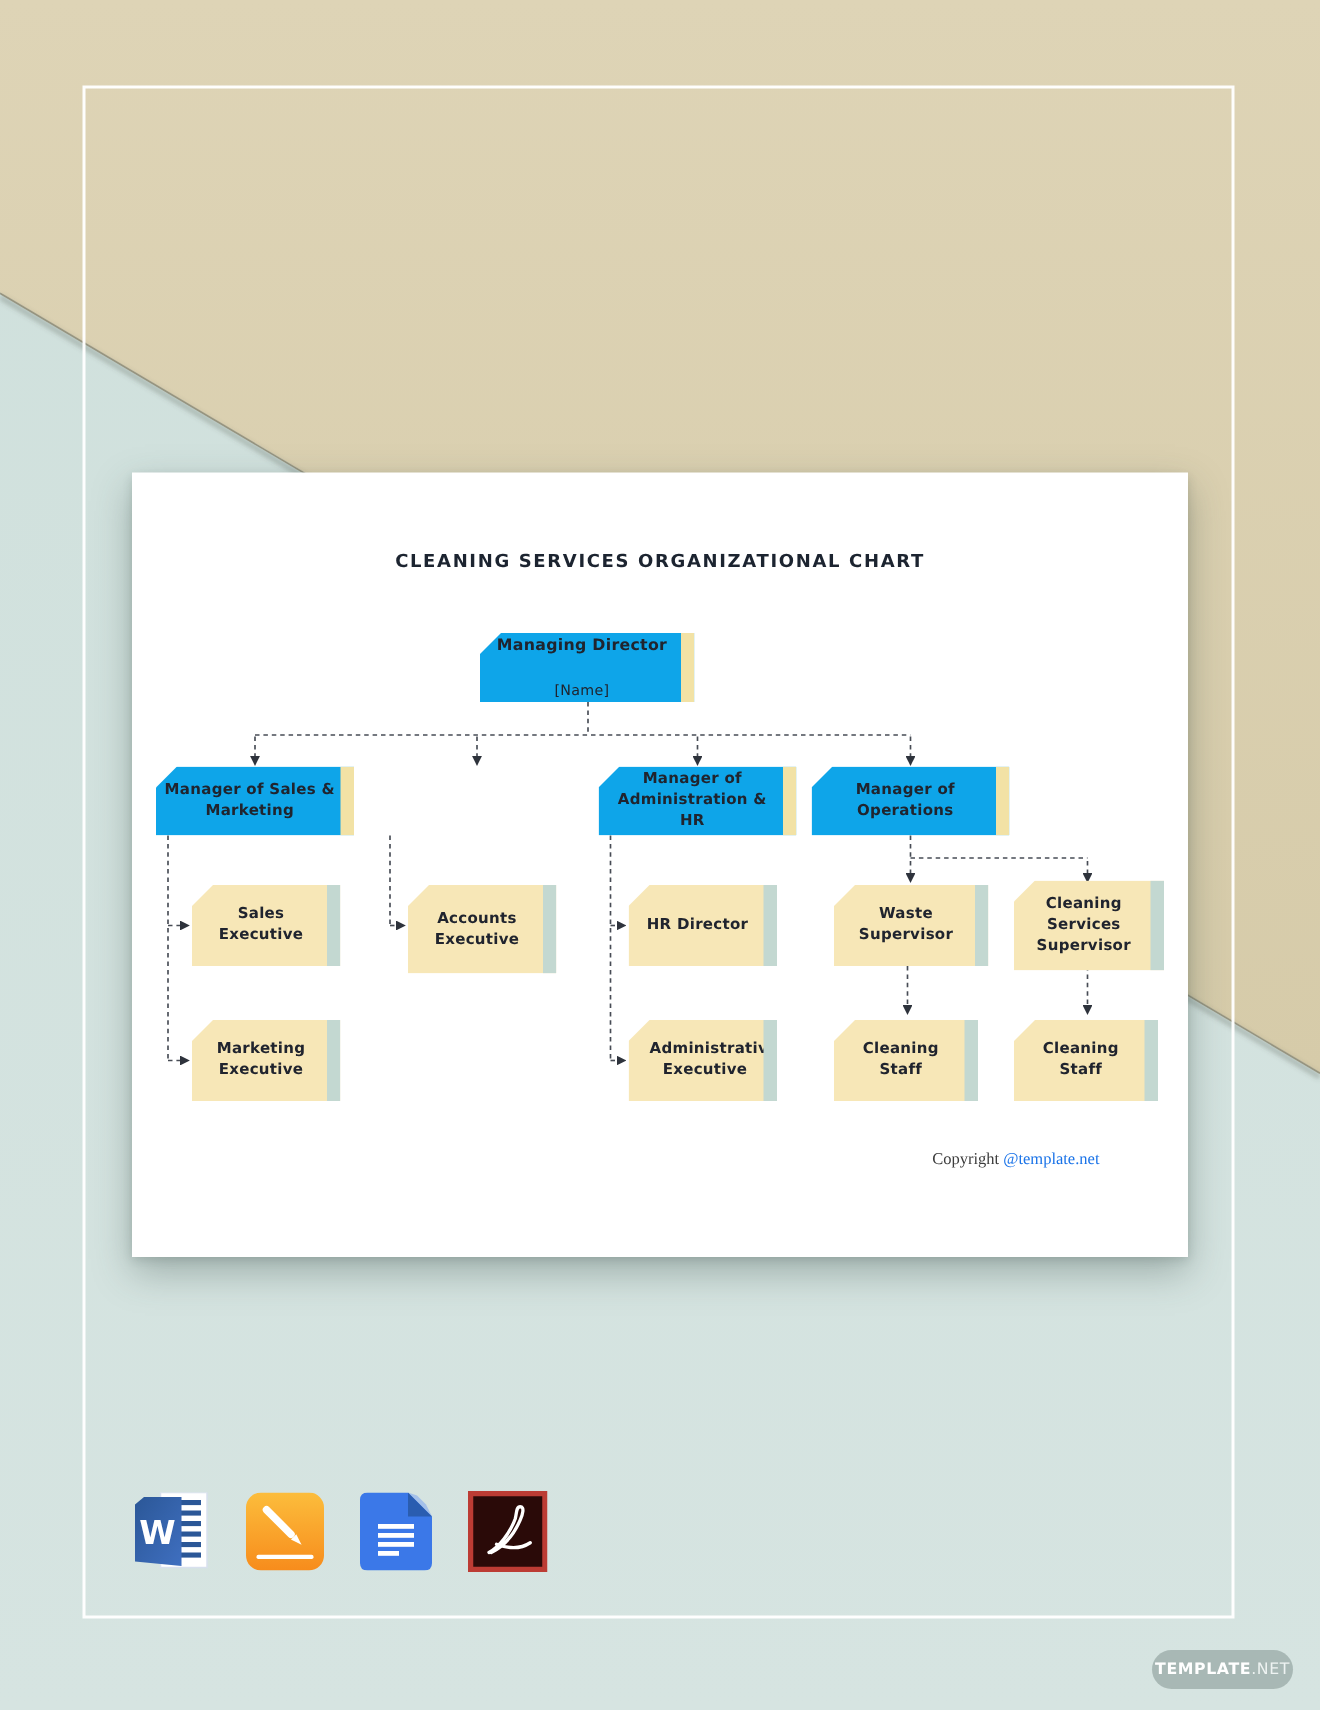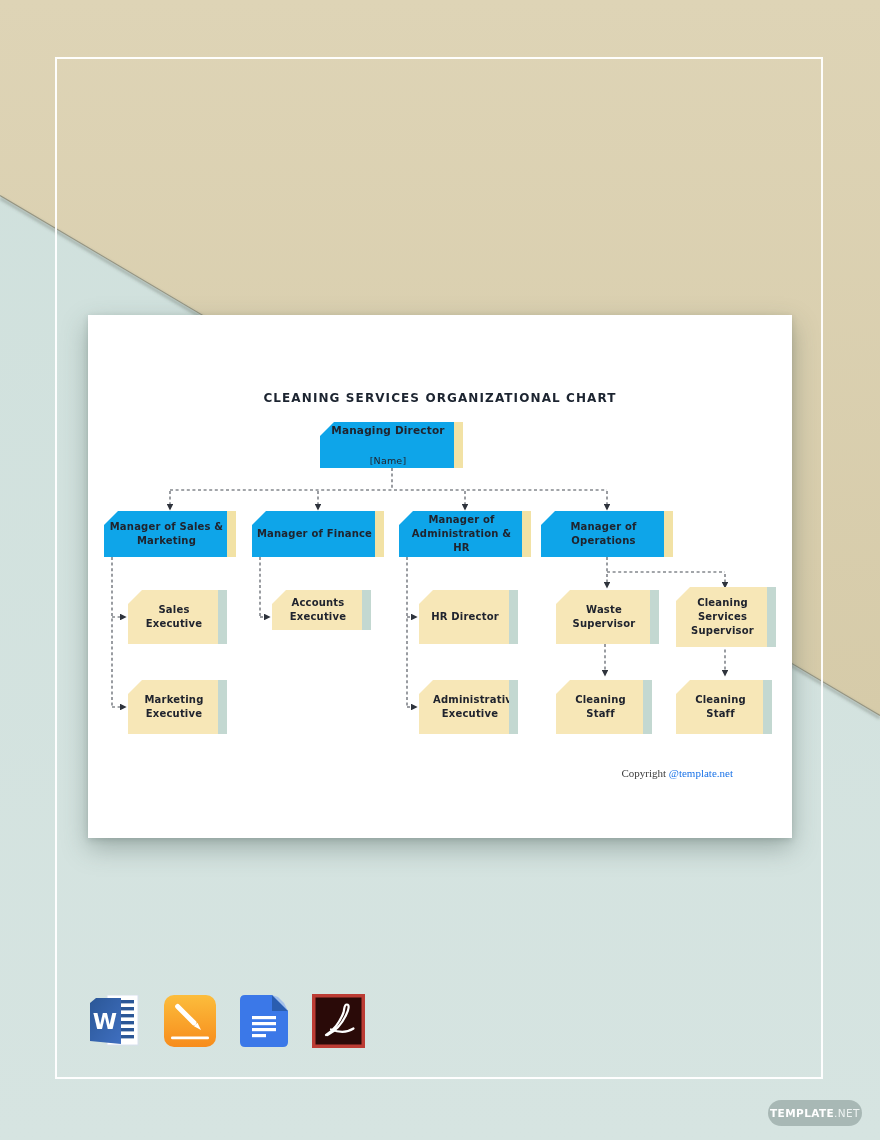--- a/index.html
+++ b/index.html
@@ -15,21 +15,21 @@
   
   .frame { position:absolute; left:55px; top:57px; width:768px; height:1022px;
            border:2.5px solid rgba(255,255,255,.96); z-index:3; pointer-events:none; }
 
   
   .card { position:absolute; left:88px; top:315px; width:704px; height:523px;
           background:#ffffff; z-index:4;
           box-shadow:0 10px 24px rgba(55,75,70,.35), 0 2px 6px rgba(55,75,70,.18); }
 
   .doc-title { position:absolute; top:52px; left:0; width:100%; text-align:center;
-               font-size:12px; font-weight:bold; letter-spacing:1.1px; color:#1c2430;margin-top:24px; }
+               font-size:12px; font-weight:bold; letter-spacing:1.1px; color:#1c2430; }
 
   .connector-svg { position:absolute; left:0; top:0; }
 
   .node { position:absolute; display:flex; align-items:center; justify-content:center;
           text-align:center; clip-path:polygon(14px 0, 100% 0, 100% 100%, 0 100%, 0 14px);
           padding:2px 11px 2px 4px; }
   .node::after { content:""; position:absolute; right:0; top:0; bottom:0; width:9px; }
   .node.teal   { background:#0ea5e9; }
   .node.teal::after   { background:#f2e2a5; }
   .node.yellow { background:#f7e7b7; }
@@ -115,37 +115,34 @@
       <div class="label">
         <span class="ttl">Managing Director</span>
         <span class="sub">[Name]</span>
       </div>
     </div>
 
     <div class="node teal" style="left:16px; top:196px; width:132px; height:46px;">
       <div class="label">Manager of Sales &amp;
 Marketing</div>
     </div>
-    <div class="node teal" style="left:164px; top:196px; width:132px; height:46px;">
-      <div class="label">Manager of Finance</div>
-    </div>
     <div class="node teal" style="left:311px; top:196px; width:132px; height:46px;">
       <div class="label">Manager of
 Administration &amp; HR</div>
     </div>
     <div class="node teal" style="left:453px; top:196px; width:132px; height:46px;">
       <div class="label">Manager of
 Operations</div>
     </div>
 
     <div class="node yellow" style="left:40px; top:275px; width:99px; height:54px;">
       <div class="label">Sales
 Executive</div>
     </div>
-    <div class="node yellow" style="left:184px; top:275px; width:99px; height:40px;">
+    <div class="node yellow" style="left:184px; top:275px; width:99px; height:59px;">
       <div class="label">Accounts
 Executive</div>
     </div>
     <div class="node yellow" style="left:331px; top:275px; width:99px; height:54px;">
       <div class="label">HR Director</div>
     </div>
     <div class="node yellow" style="left:468px; top:275px; width:103px; height:54px;">
       <div class="label">Waste
 Supervisor</div>
     </div>

